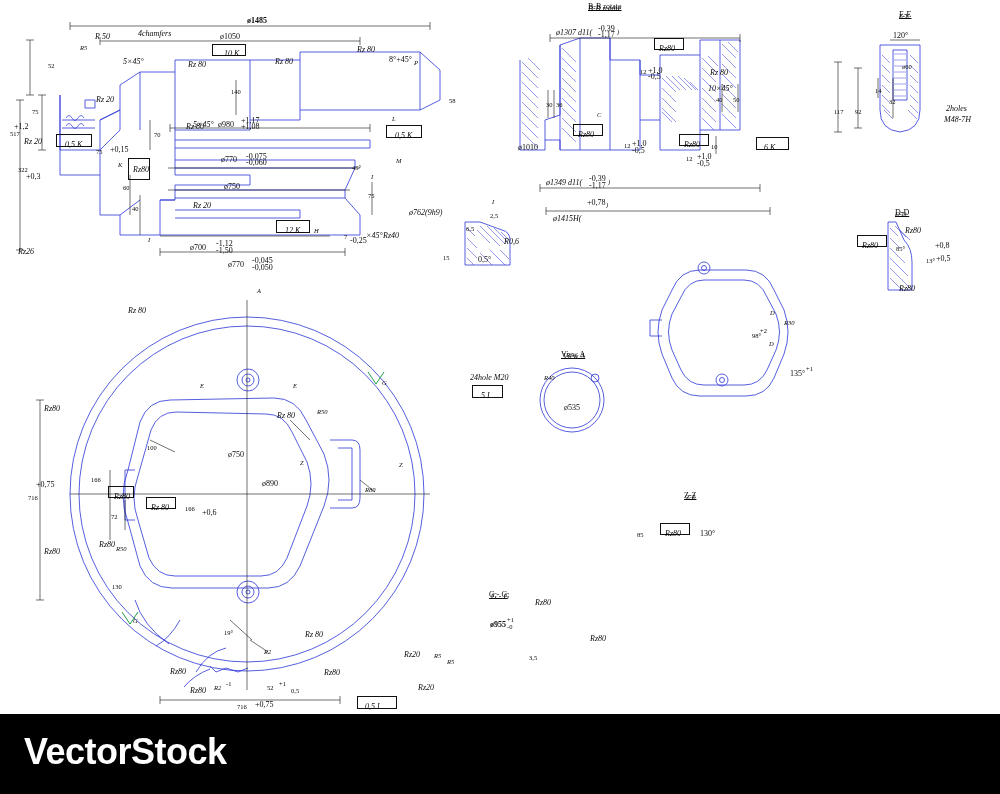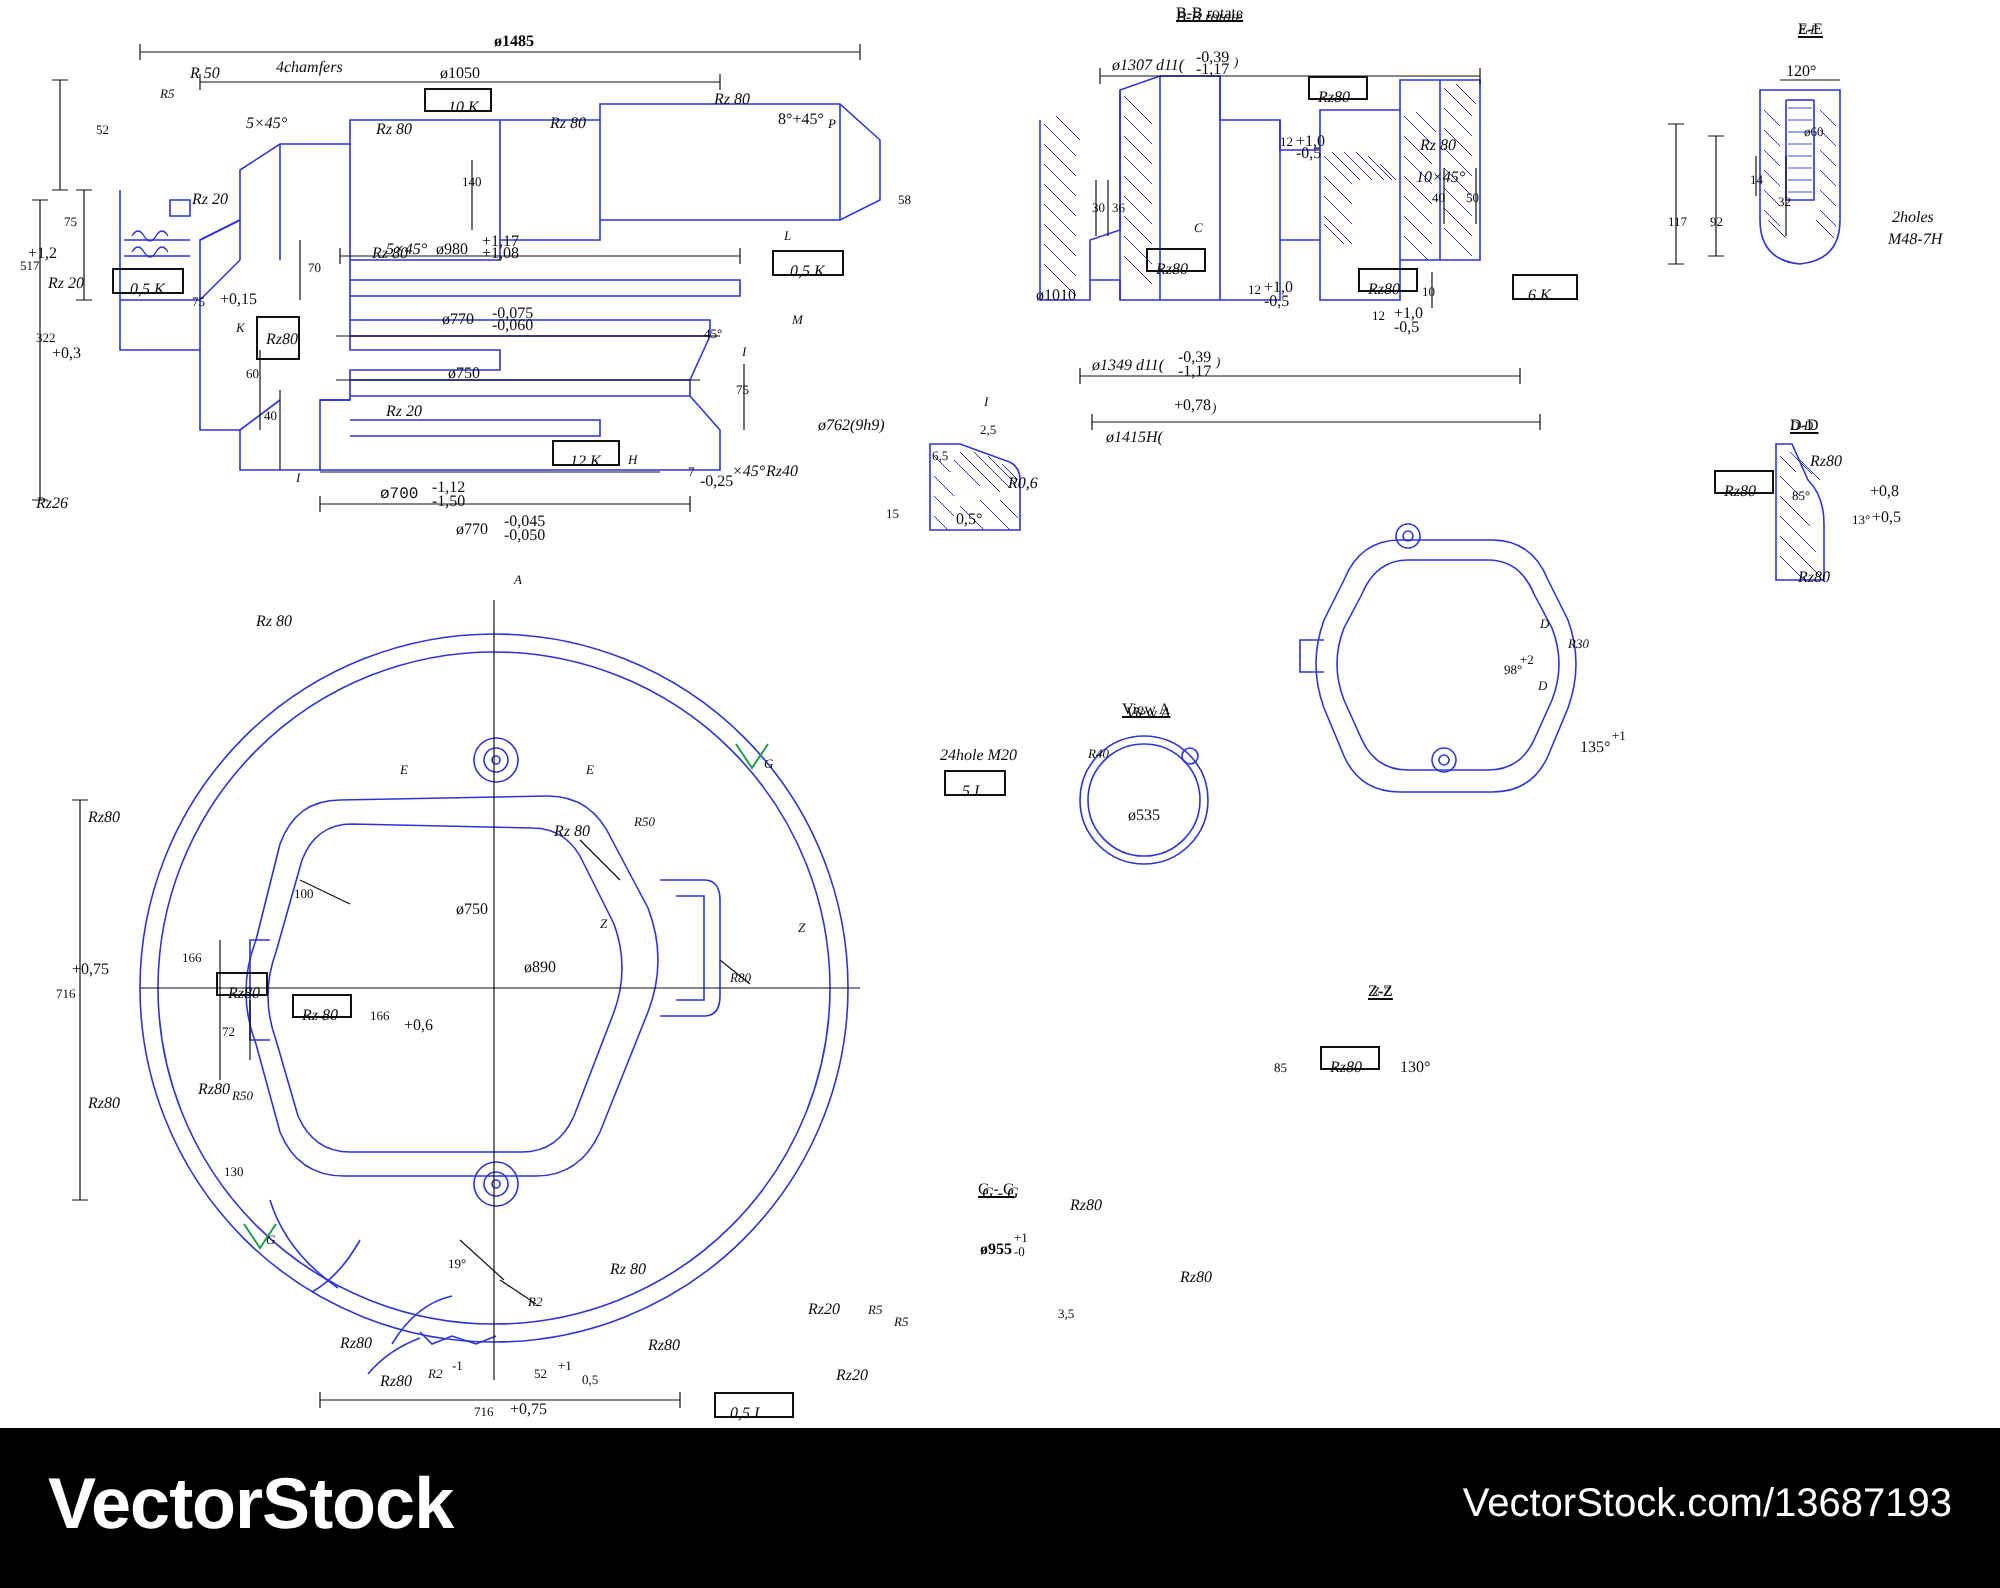--- a/index.html
+++ b/index.html
@@ -229,21 +229,21 @@
         <div class="lbl n sm" style="left: 132px; top: 205px;">40</div>
         <div class="lbl" style="left: 193px; top: 201px;">Rz 20</div>
         <div class="lbl" style="left: 285px; top: 226px;">12 K</div>
         <div class="lbl sm" style="left: 314px; top: 227px;">H</div>
         <div class="lbl n sm" style="left: 344px; top: 233px;">7</div>
         <div class="lbl n" style="left: 350px; top: 236px;">-0,25</div>
         <div class="lbl" style="left: 366px; top: 231px;">×45°</div>
         <div class="lbl" style="left: 383px; top: 231px;">Rz40</div>
         <div class="lbl" style="left: 18px; top: 247px;">Rz26</div>
         <div class="lbl sm" style="left: 148px; top: 236px;">I</div>
-        <div class="lbl n" style="left: 190px; top: 243px; font-family: Liberation Mono, monospace;">ø700</div>
+        <div class="lbl n" style="left: 190px; top: 243px;">ø700</div>
         <div class="lbl n" style="left: 216px; top: 239px;">-1,12</div>
         <div class="lbl n" style="left: 216px; top: 246px;">-1,50</div>
         <div class="lbl n" style="left: 228px; top: 260px;">ø770</div>
         <div class="lbl n" style="left: 252px; top: 256px;">-0,045</div>
         <div class="lbl n" style="left: 252px; top: 263px;">-0,050</div>
         <div class="lbl" style="left: 588px; top: 4px;">B-B rotate</div>
         <div class="lbl" style="left: 556px; top: 28px;">ø1307 d11(</div>
         <div class="lbl n" style="left: 598px; top: 24px;">-0,39</div>
         <div class="lbl n" style="left: 598px; top: 30px;">-1,17</div>
         <div class="lbl sm" style="left: 617px; top: 28px;">)</div>
@@ -374,16 +374,15 @@
     <div class="lbl u n" style="left:899px;top:10px;">E-E</div>
     <div class="lbl u n" style="left:895px;top:208px;">D-D</div>
     <div class="lbl u n" style="left:561px;top:350px;">View A</div>
     <div class="lbl u n" style="left:684px;top:491px;">Z-Z</div>
     <div class="lbl u n" style="left:489px;top:590px;">G - G</div>
 
   </div>
 
   <div id="footer">
     <div class="vs-logo">VectorStock</div>
-    <div class="vs-url">VectorStock.com/13687193</div>
   </div>
 
 </div>
 
 </body></html>

